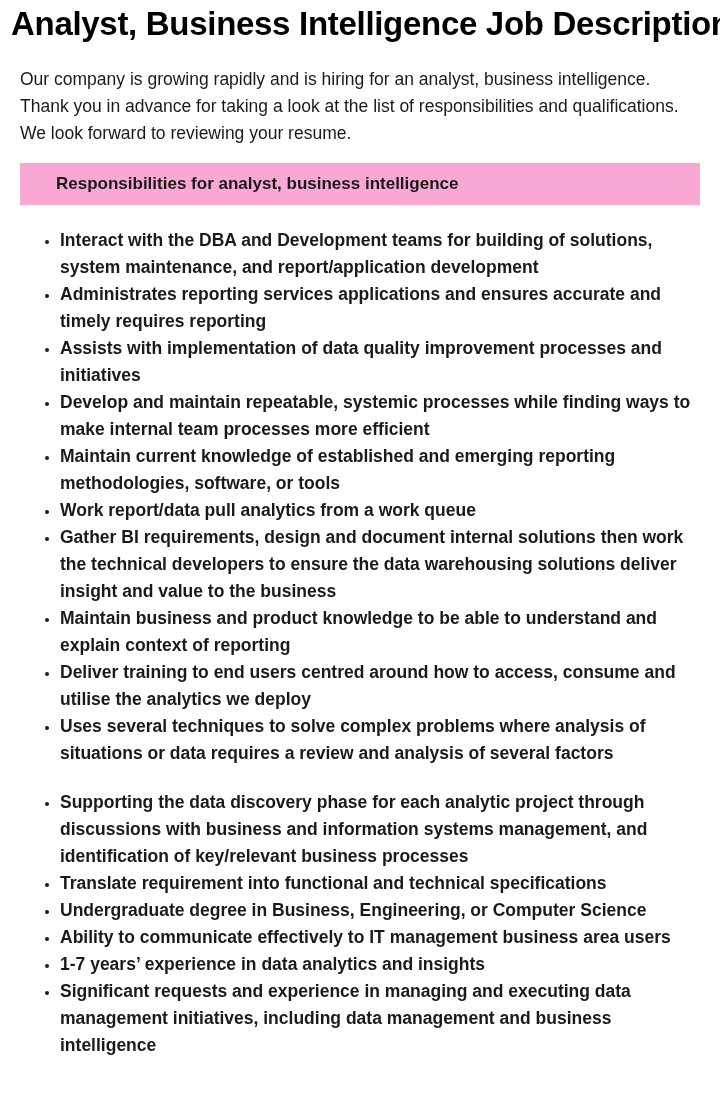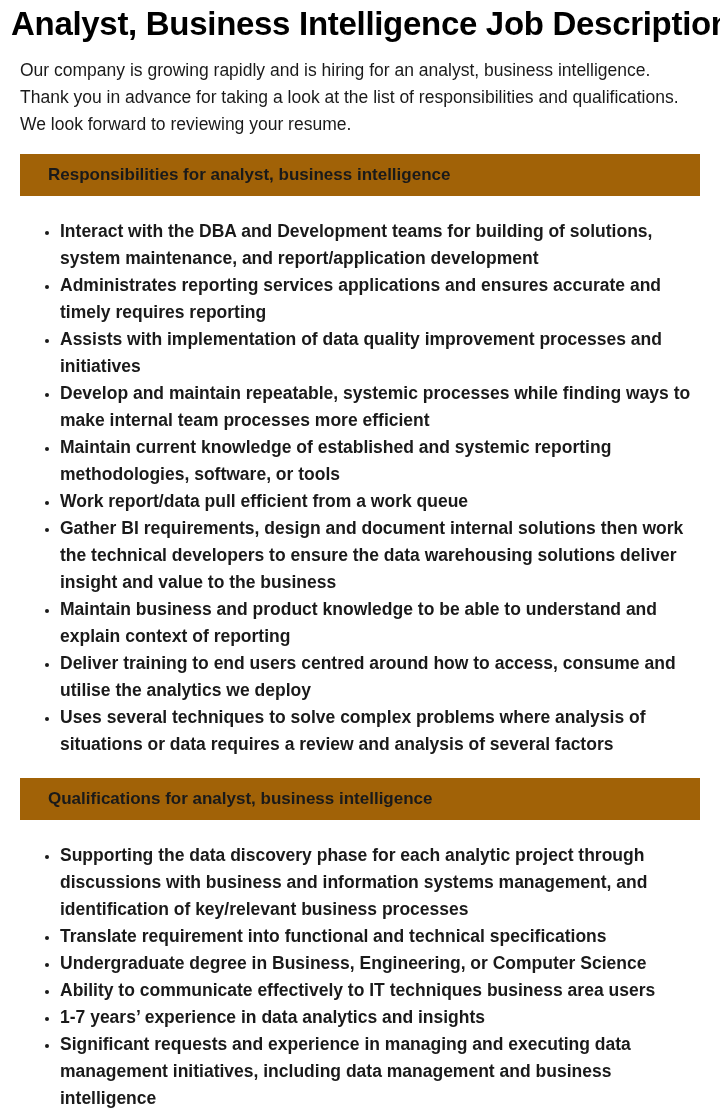--- a/index.html
+++ b/index.html
@@ -10,29 +10,29 @@
   }
   .page { padding: 0 20px; box-sizing: border-box; width: 720px; }
   h1 {
     margin: 0; padding-top: 2px;
     font-size: 33px; font-weight: 700; line-height: 44px;
     letter-spacing: -0.3px; white-space: nowrap;
     margin-left: -9px;
     color: #000;
   }
   .intro {
-    margin: 11px 0 0 0;
+    margin: 20px 0 0 0;
     font-size: 17.5px; line-height: 27px; color: #1a1a1a;
   }
   .section-header {
     margin-top: 16px;
-    background: #a16207;
+    background: #f9a8d4;
     height: 42px;
     display: flex; align-items: center;
-    padding-left: 28px;
+    padding-left: 36px;
     font-size: 17px; font-weight: 700; color: #1a1a1a;
   }
   ul {
     margin: 22px 0 0 0; padding: 0 0 0 40px;
     font-size: 17.5px; line-height: 27px;
   }
   ul li { margin: 0; padding: 0; font-weight: bold; }
   ul li::marker { font-size: 14px; }
   .resp-list { margin-bottom: 20px; }
 </style>
@@ -42,30 +42,29 @@
 <div class="page">
   <h1>Analyst, Business Intelligence Job Description</h1>
   <p class="intro">Our company is growing rapidly and is hiring for an analyst, business intelligence. Thank you in advance for taking a look at the list of responsibilities and qualifications. We look forward to reviewing your resume.</p>
 
   <div class="section-header">Responsibilities for analyst, business intelligence</div>
   <ul class="resp-list">
     <li>Interact with the DBA and Development teams for building of solutions, system maintenance, and report/application development</li>
     <li>Administrates reporting services applications and ensures accurate and timely requires reporting</li>
     <li>Assists with implementation of data quality improvement processes and initiatives</li>
     <li>Develop and maintain repeatable, systemic processes while finding ways to make internal team processes more efficient</li>
-    <li>Maintain current knowledge of established and systemic reporting methodologies, software, or tools</li>
-    <li>Work report/data pull efficient from a work queue</li>
+    <li>Maintain current knowledge of established and emerging reporting methodologies, software, or tools</li>
+    <li>Work report/data pull analytics from a work queue</li>
     <li>Gather BI requirements, design and document internal solutions then work the technical developers to ensure the data warehousing solutions deliver insight and value to the business</li>
     <li>Maintain business and product knowledge to be able to understand and explain context of reporting</li>
     <li>Deliver training to end users centred around how to access, consume and utilise the analytics we deploy</li>
     <li>Uses several techniques to solve complex problems where analysis of situations or data requires a review and analysis of several factors</li>
   </ul>
 
-  <div class="section-header">Qualifications for analyst, business intelligence</div>
   <ul class="qual-list">
     <li>Supporting the data discovery phase for each analytic project through discussions with business and information systems management, and identification of key/relevant business processes</li>
     <li>Translate requirement into functional and technical specifications</li>
     <li>Undergraduate degree in Business, Engineering, or Computer Science</li>
-    <li>Ability to communicate effectively to IT techniques business area users</li>
+    <li>Ability to communicate effectively to IT management business area users</li>
     <li>1-7 years’ experience in data analytics and insights</li>
     <li>Significant requests and experience in managing and executing data management initiatives, including data management and business intelligence</li>
   </ul>
 </div>
 
 </body></html>

